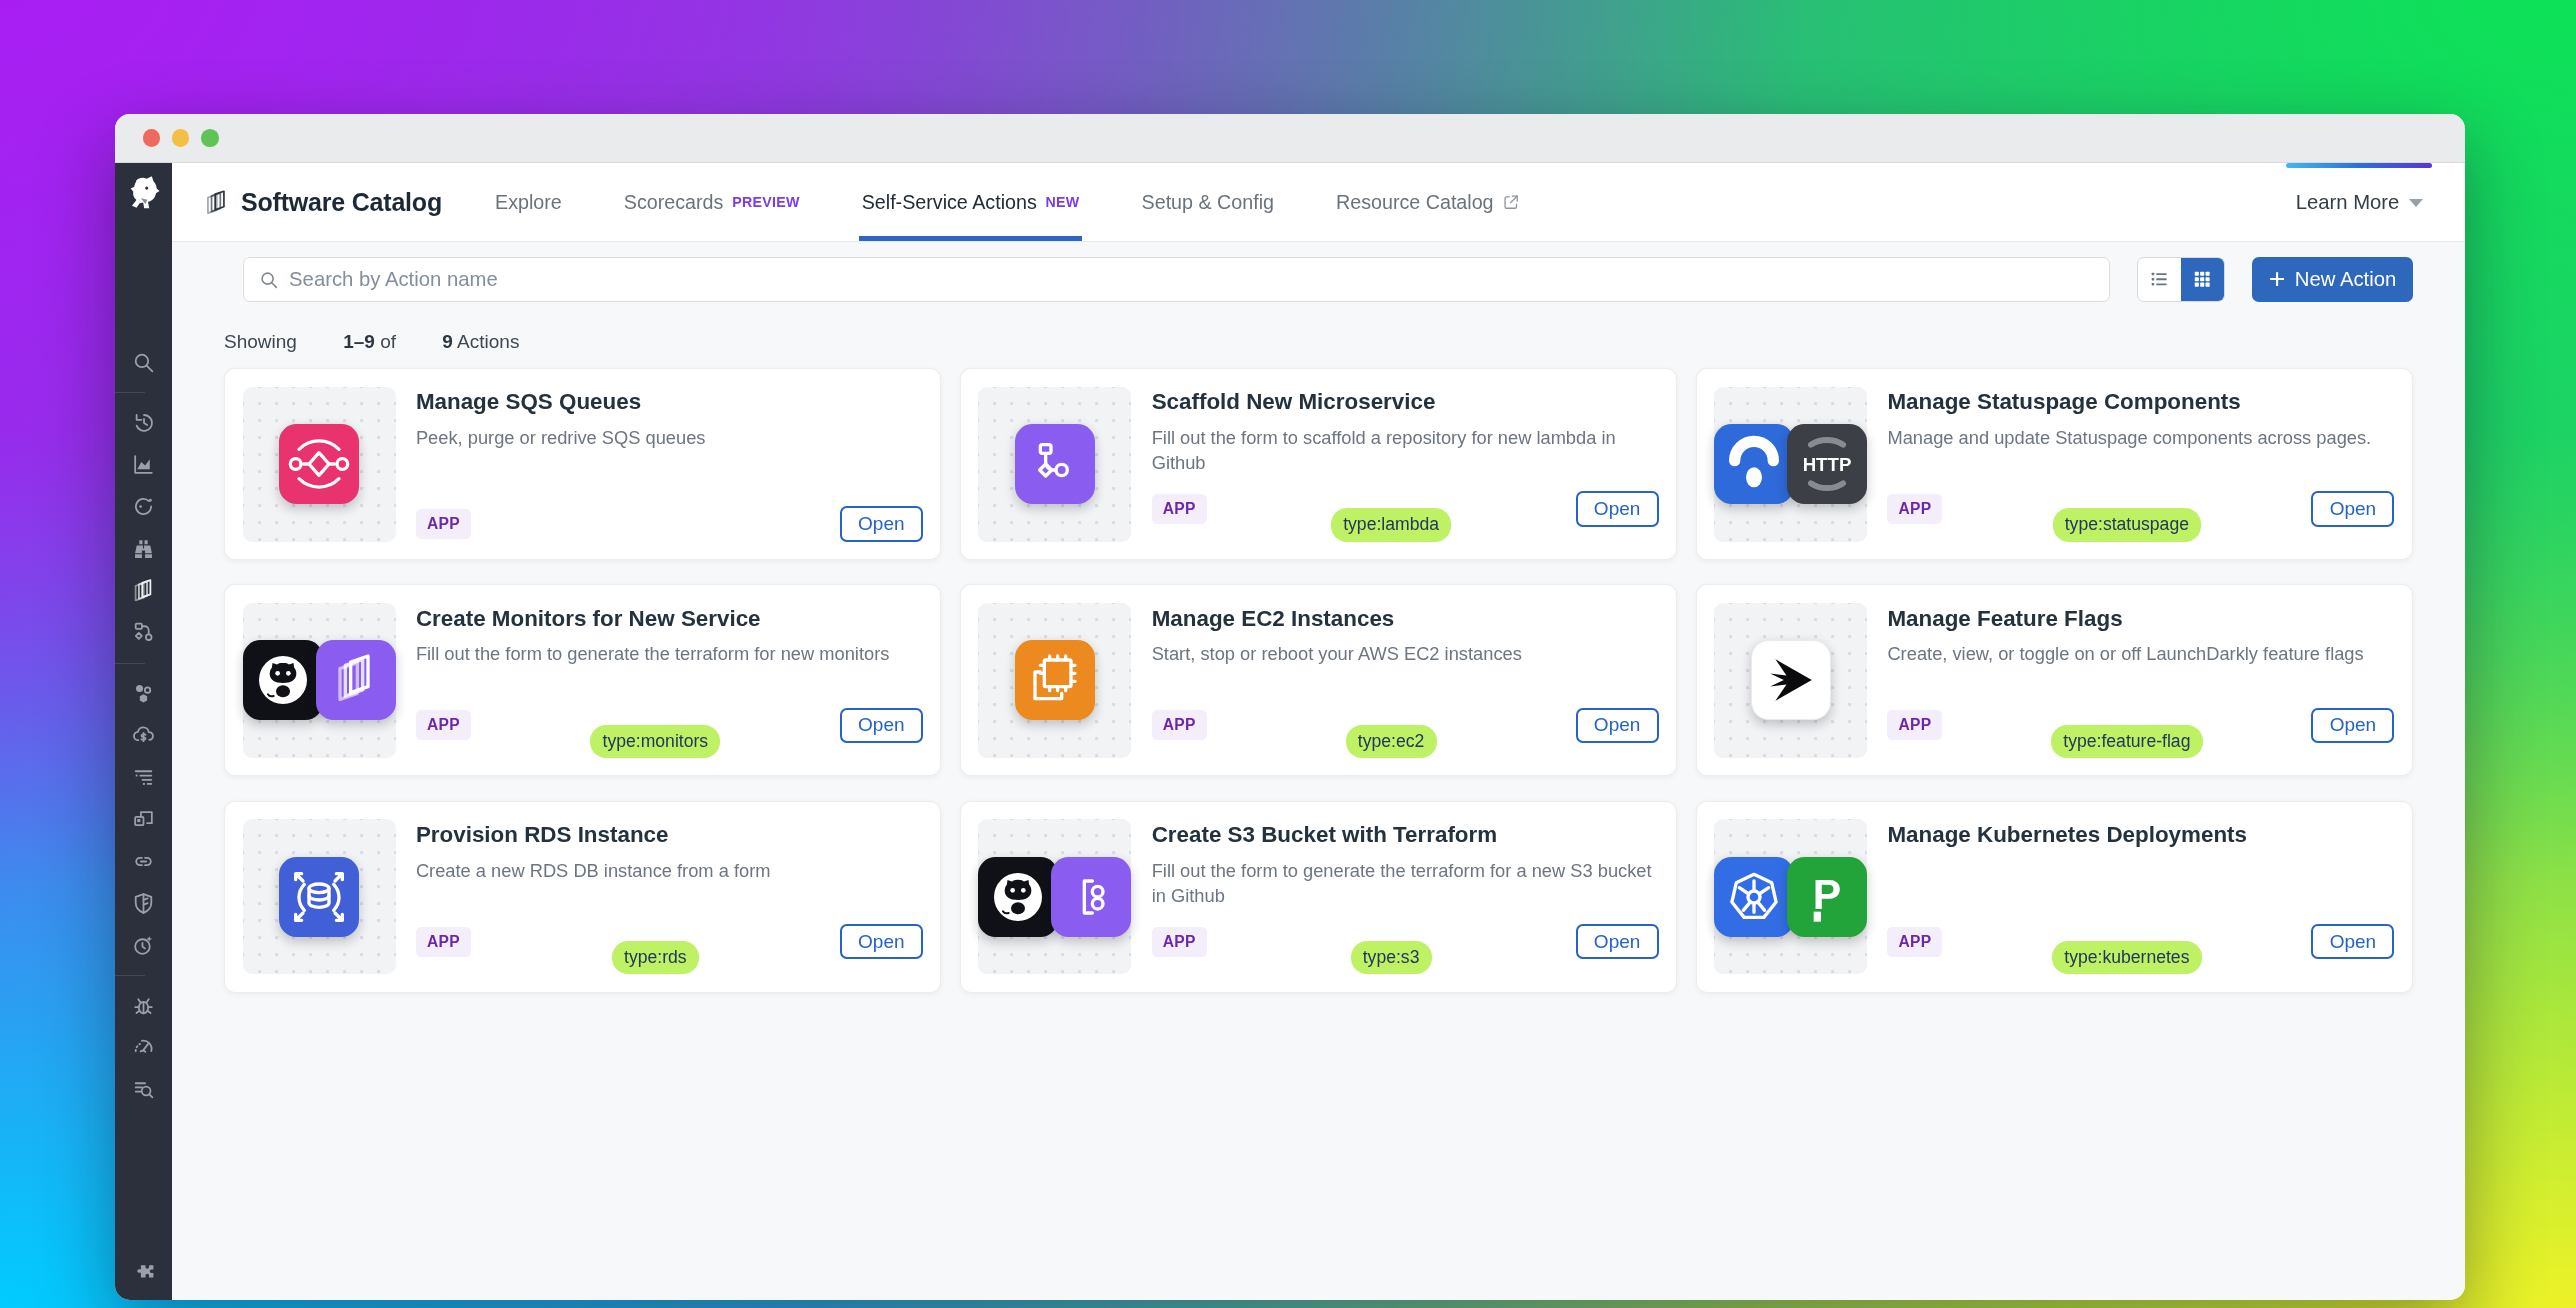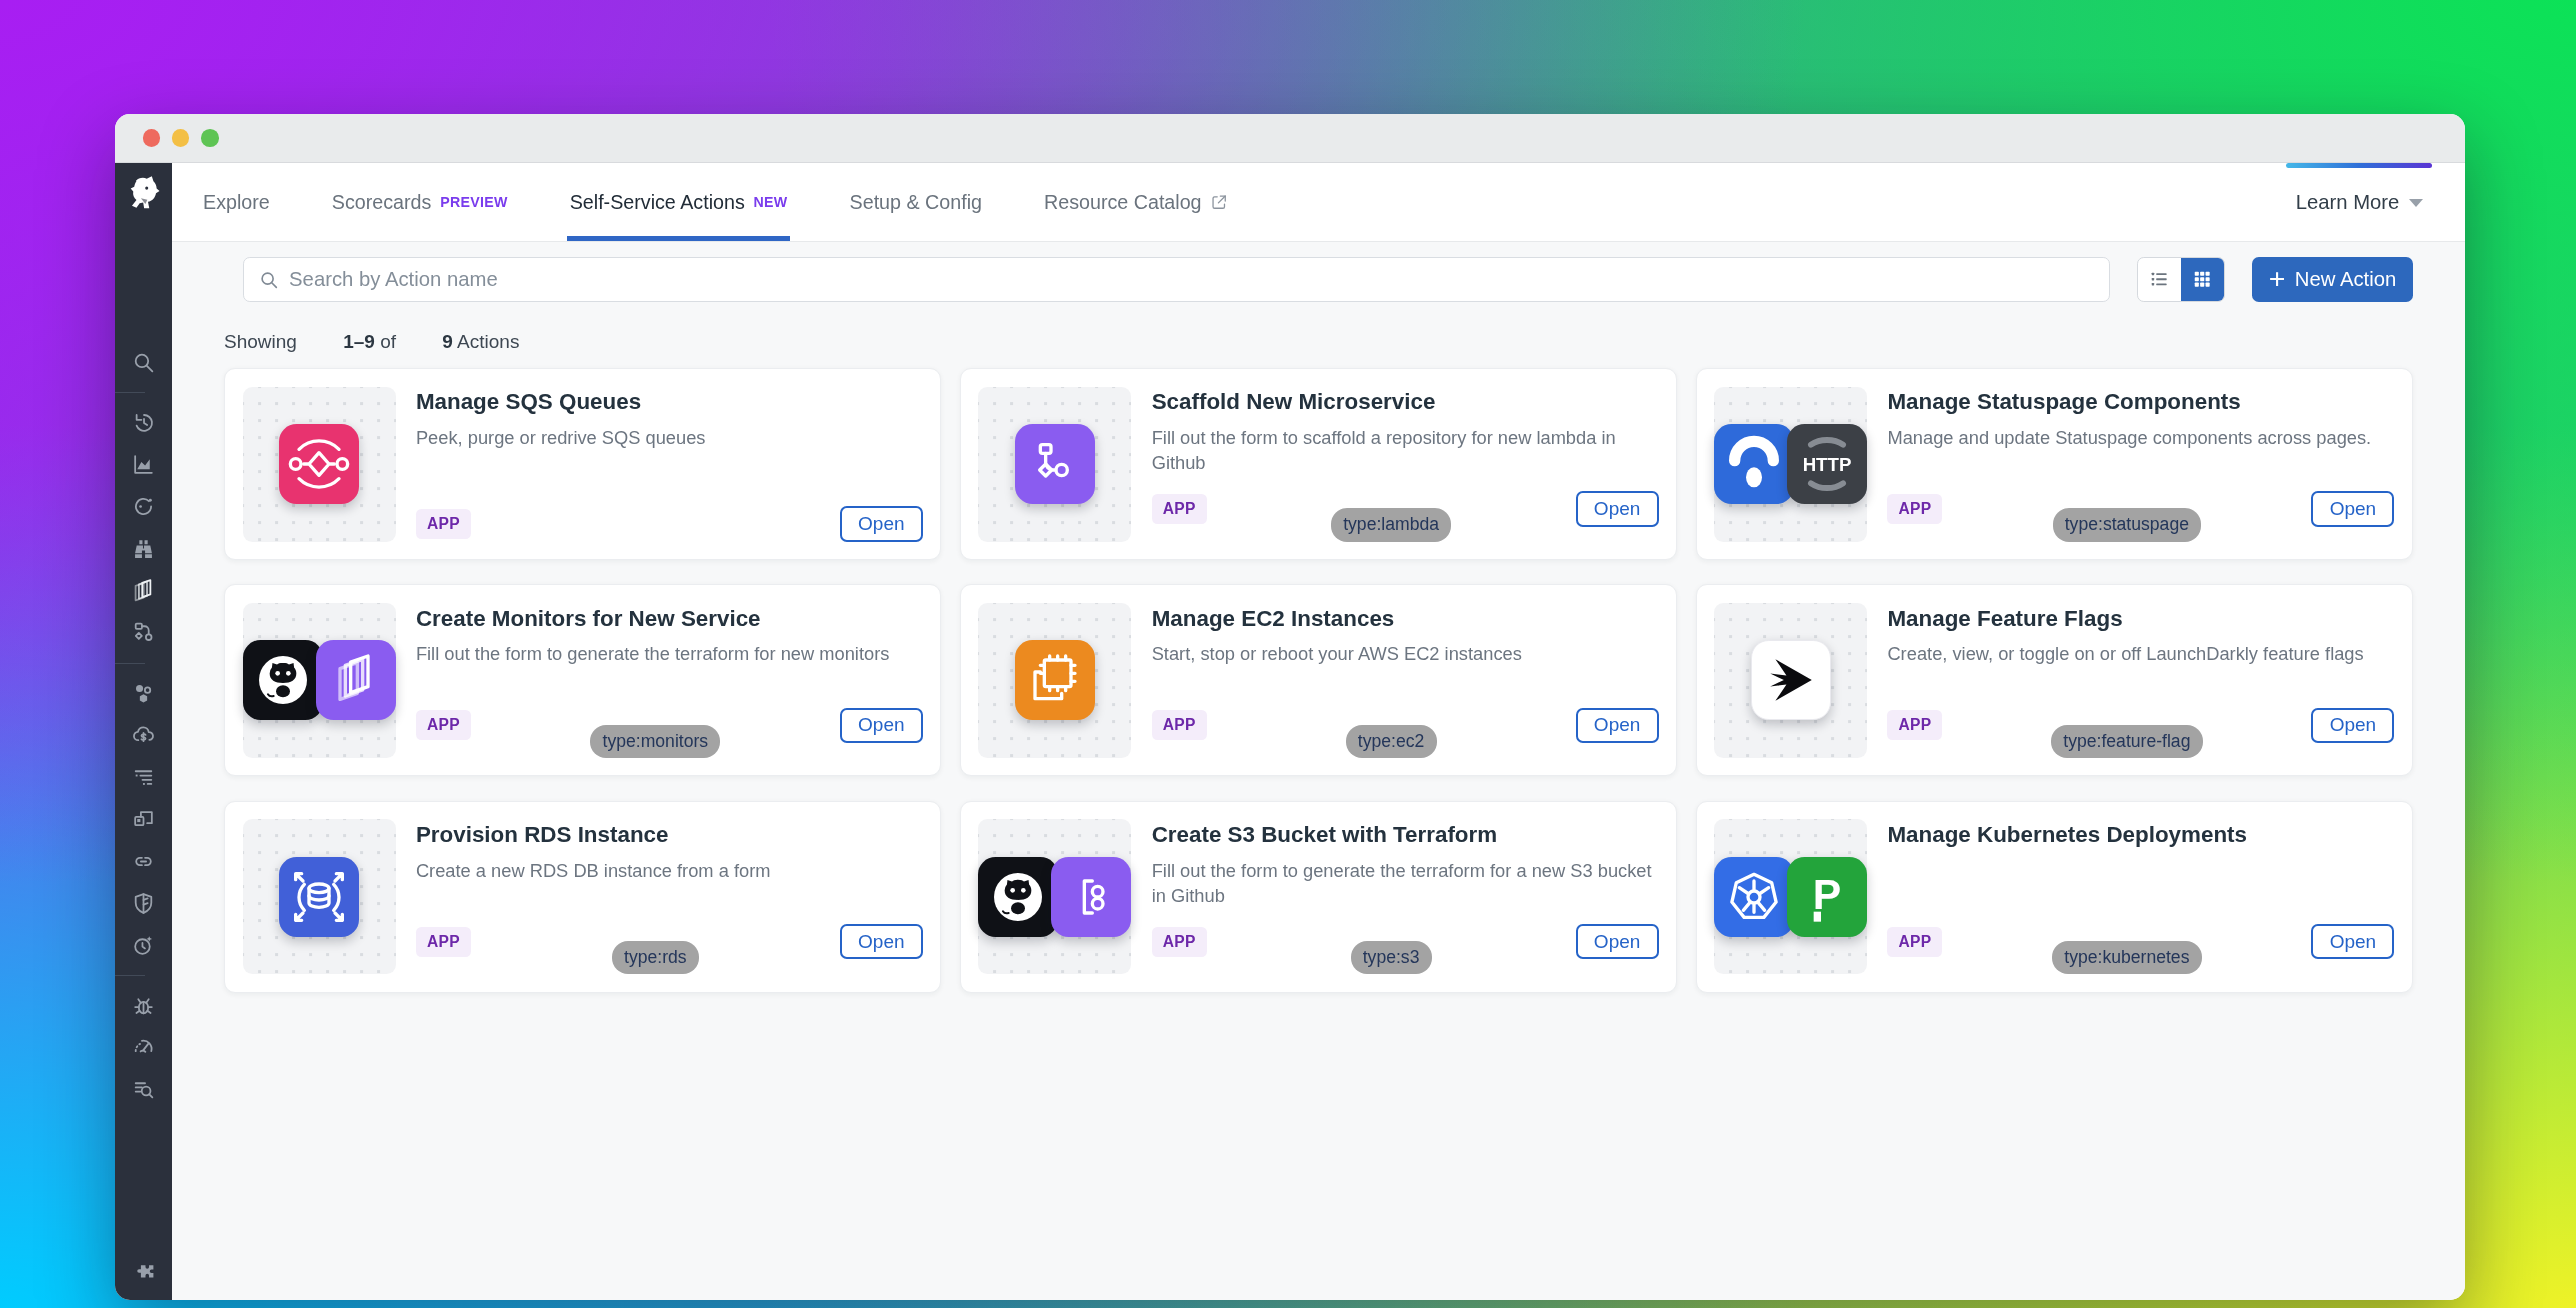--- a/index.html
+++ b/index.html
@@ -92,21 +92,21 @@
   .service-icon svg{ width:80px; height:80px; }
   .service-icon.white{ border:0.7px solid #e9e9ee; }
   .card-right{ flex:1; min-width:0; display:flex; flex-direction:column; padding-top:2.7px; }
   .card-title{ font-size:22.4px; font-weight:700; color:#24323e; margin-bottom:9.5px; white-space:nowrap;
     overflow:hidden; }
   .card-desc{ font-size:18.3px; line-height:1.4; color:#6c7580; }
   .card-bottom{ margin-top:auto; display:flex; align-items:center; }
   .app-badge{ font-size:15.6px; font-weight:700; color:#6d28a9; background:#f4edfa;
     padding:6.1px 11px; border-radius:5.4px; letter-spacing:0.3px; }
   .tag-zone{ flex:1; display:flex; justify-content:center; }
-  .type-tag{ font-size:17.6px; color:#24365a; background:#a3a3a3; padding:6.1px 12.2px; border-radius:16px;margin-top:32px; }
+  .type-tag{ font-size:17.6px; color:#24365a; background:#bef264; padding:6.1px 12.2px; border-radius:16px;margin-top:32px; }
   .open-btn{ background:#fff; border:2px solid #2563c8; color:#2563c8; border-radius:6.8px;
     padding:4.7px 16.3px; font-size:19px; font-weight:500; font-family:inherit; cursor:pointer; }
 </style>
 </head>
 <body>
 
 <div class="backdrop">
   <div class="window">
 
     <div class="titlebar">
@@ -257,20 +257,28 @@
               <svg viewBox="0 0 24 24" fill="currentColor">
                 <path d="M9.5 4h4.4v1.8a1.7 1.7 0 0 0 3.4 0V4h4.2v4.2h-1.8a1.7 1.7 0 0 0 0 3.4h1.8v4.2h-4.2v-1.8a1.7 1.7 0 0 0-3.4 0v1.8H9.5v-4.4H7.7a1.7 1.7 0 0 1 0-3.4h1.8z"></path>
               </svg>
             </div>
           </div>
       </aside>
 
       <div class="main">
 
         <header class="app-header">
+          <div class="brand">
+            <svg viewBox="0 0 24 24" fill="none" stroke="currentColor" stroke-width="1.5" stroke-linejoin="round">
+              <path d="M10.8 4.6L18.6 2v13.8l-7.8 2.6z"></path>
+              <path d="M7.6 6.1l7.8-2.6v13.8l-7.8 2.6z" opacity=".7"></path>
+              <path d="M4.4 7.6l7.8-2.6v13.8l-7.8 2.6z" opacity=".45"></path>
+            </svg>
+            <h1>Software Catalog</h1>
+          </div>
           <nav class="tabs" id="tabs">
               <div class="tab">
                 <span>Explore</span>
               </div>
               <div class="tab">
                 <span>Scorecards</span>
                 <span class="mini-badge">PREVIEW</span>
               </div>
               <div class="tab active">
                 <span>Self-Service Actions</span>

